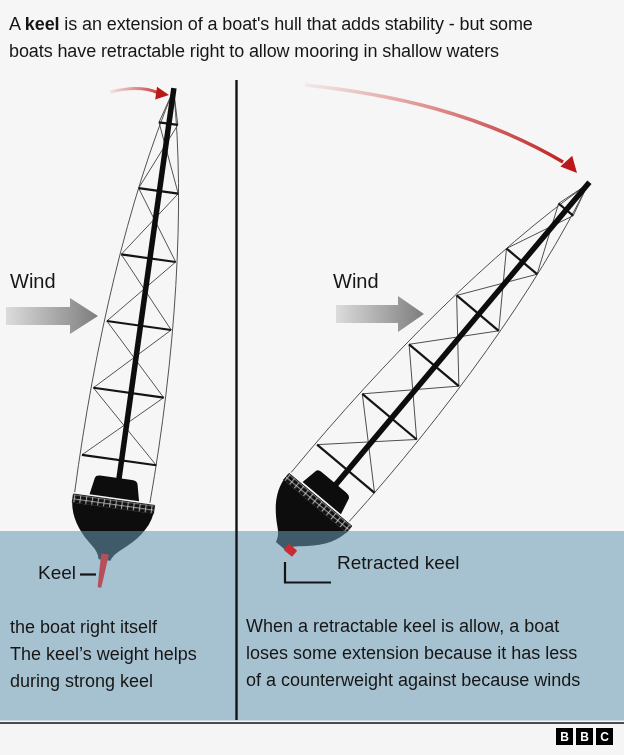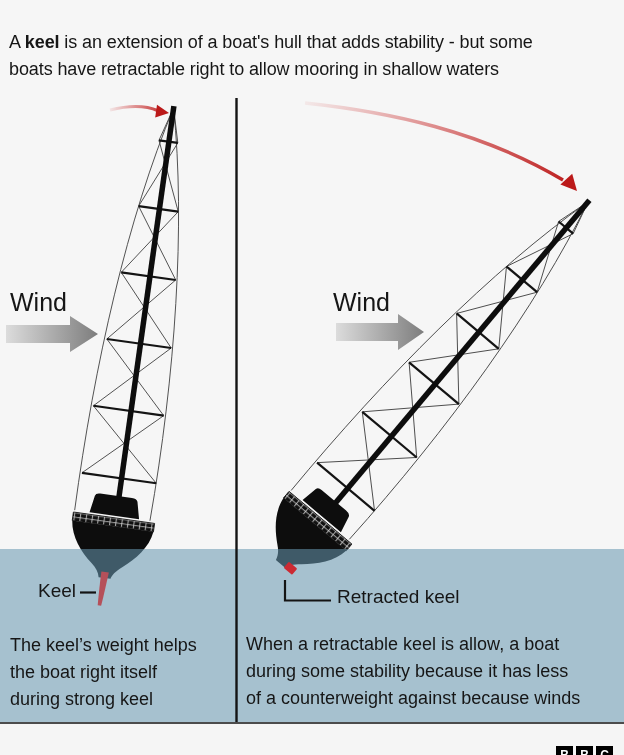--- a/index.html
+++ b/index.html
@@ -2,30 +2,30 @@
 <html><head>
 <meta charset="utf-8">
 <style>
   html,body{margin:0;padding:0;}
   body{
     width:624px;height:755px;position:relative;overflow:hidden;
     background:#f6f6f6;
     font-family:"Liberation Sans", sans-serif;
     color:#161616;
   }
-  .stage{position:absolute;inset:0;margin-top:18px;}
+  .stage{position:absolute;inset:0;}
   svg.gfx{position:absolute;left:0;top:0;}
   .txt{position:absolute;white-space:nowrap;}
   .title{left:9px;top:11px;font-size:18px;line-height:27px;letter-spacing:-0.1px;}
   .title b{font-weight:bold;}
-  .wind-label{font-size:25px;}
+  .wind-label{font-size:20px;}
   .wind-left{left:10px;top:270px;}
   .wind-right{left:333px;top:270px;}
   .keel-label{left:30px;top:562px;width:46px;text-align:right;font-size:19px;}
-  .retracted-label{left:337px;top:568px;font-size:19px;}
+  .retracted-label{left:337px;top:552px;font-size:19px;}
   .caption{font-size:18px;line-height:27px;}
   .caption-left{left:10px;top:614px;}
   .caption-right{left:246px;top:613px;}
   .footer{position:absolute;left:0;bottom:0;width:624px;height:33px;background:#f5f5f5;border-top:2px solid #4c4c4c;box-sizing:border-box;}
   .bbc{position:absolute;right:11px;top:728px;display:flex;gap:3px;}
   .bbc .blk{width:17px;height:17px;background:#000;color:#fff;font-weight:bold;font-size:12px;display:flex;align-items:center;justify-content:center;font-family:"Liberation Sans",sans-serif;}
 </style>
 </head>
 <body>
 
@@ -123,27 +123,27 @@
     <div>boats have retractable right to allow mooring in shallow waters</div>
   </div>
 
   <div class="txt wind-label wind-left">Wind</div>
   <div class="txt wind-label wind-right">Wind</div>
 
   <div class="txt keel-label">Keel</div>
   <div class="txt retracted-label">Retracted keel</div>
 
   <div class="txt caption caption-left">
+    <div>the boat right itself</div>
     <div>The keel’s weight helps</div>
-    <div>the boat right itself</div>
     <div>during strong keel</div>
   </div>
   <div class="txt caption caption-right">
     <div>When a retractable keel is allow, a boat</div>
-    <div>during some stability because it has less</div>
+    <div>loses some extension because it has less</div>
     <div>of a counterweight against because winds</div>
   </div>
 
   <div class="footer"></div>
   <div class="bbc">
     <div class="blk">B</div>
     <div class="blk">B</div>
     <div class="blk">C</div>
   </div>
 

